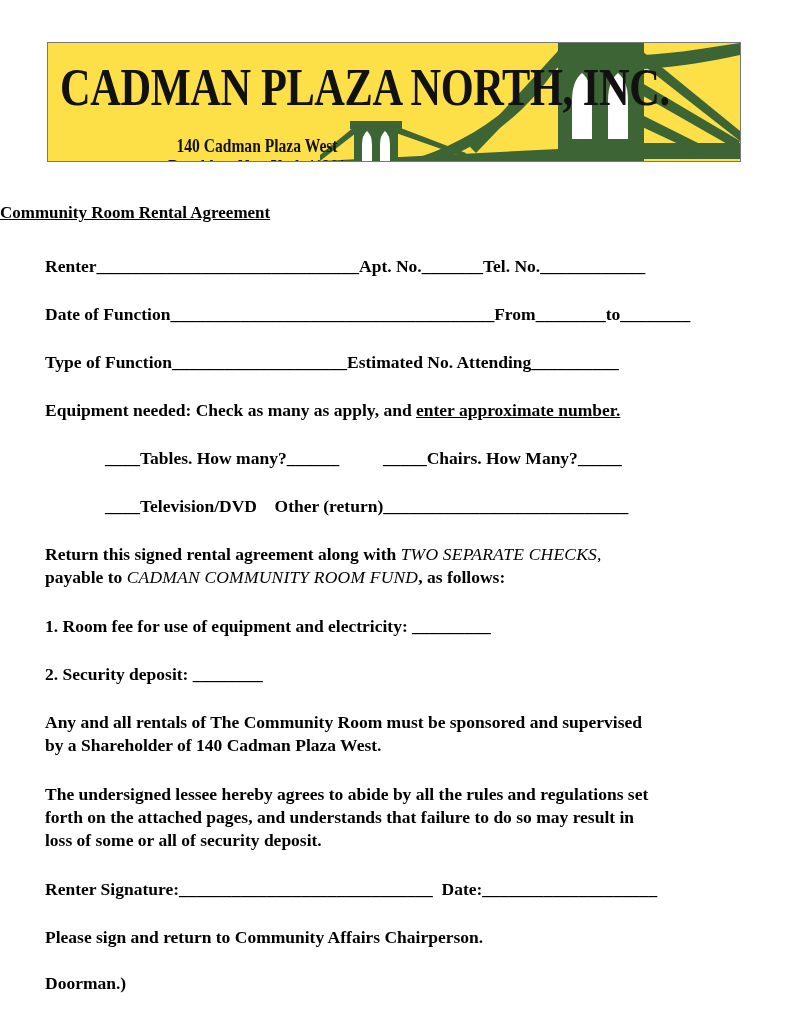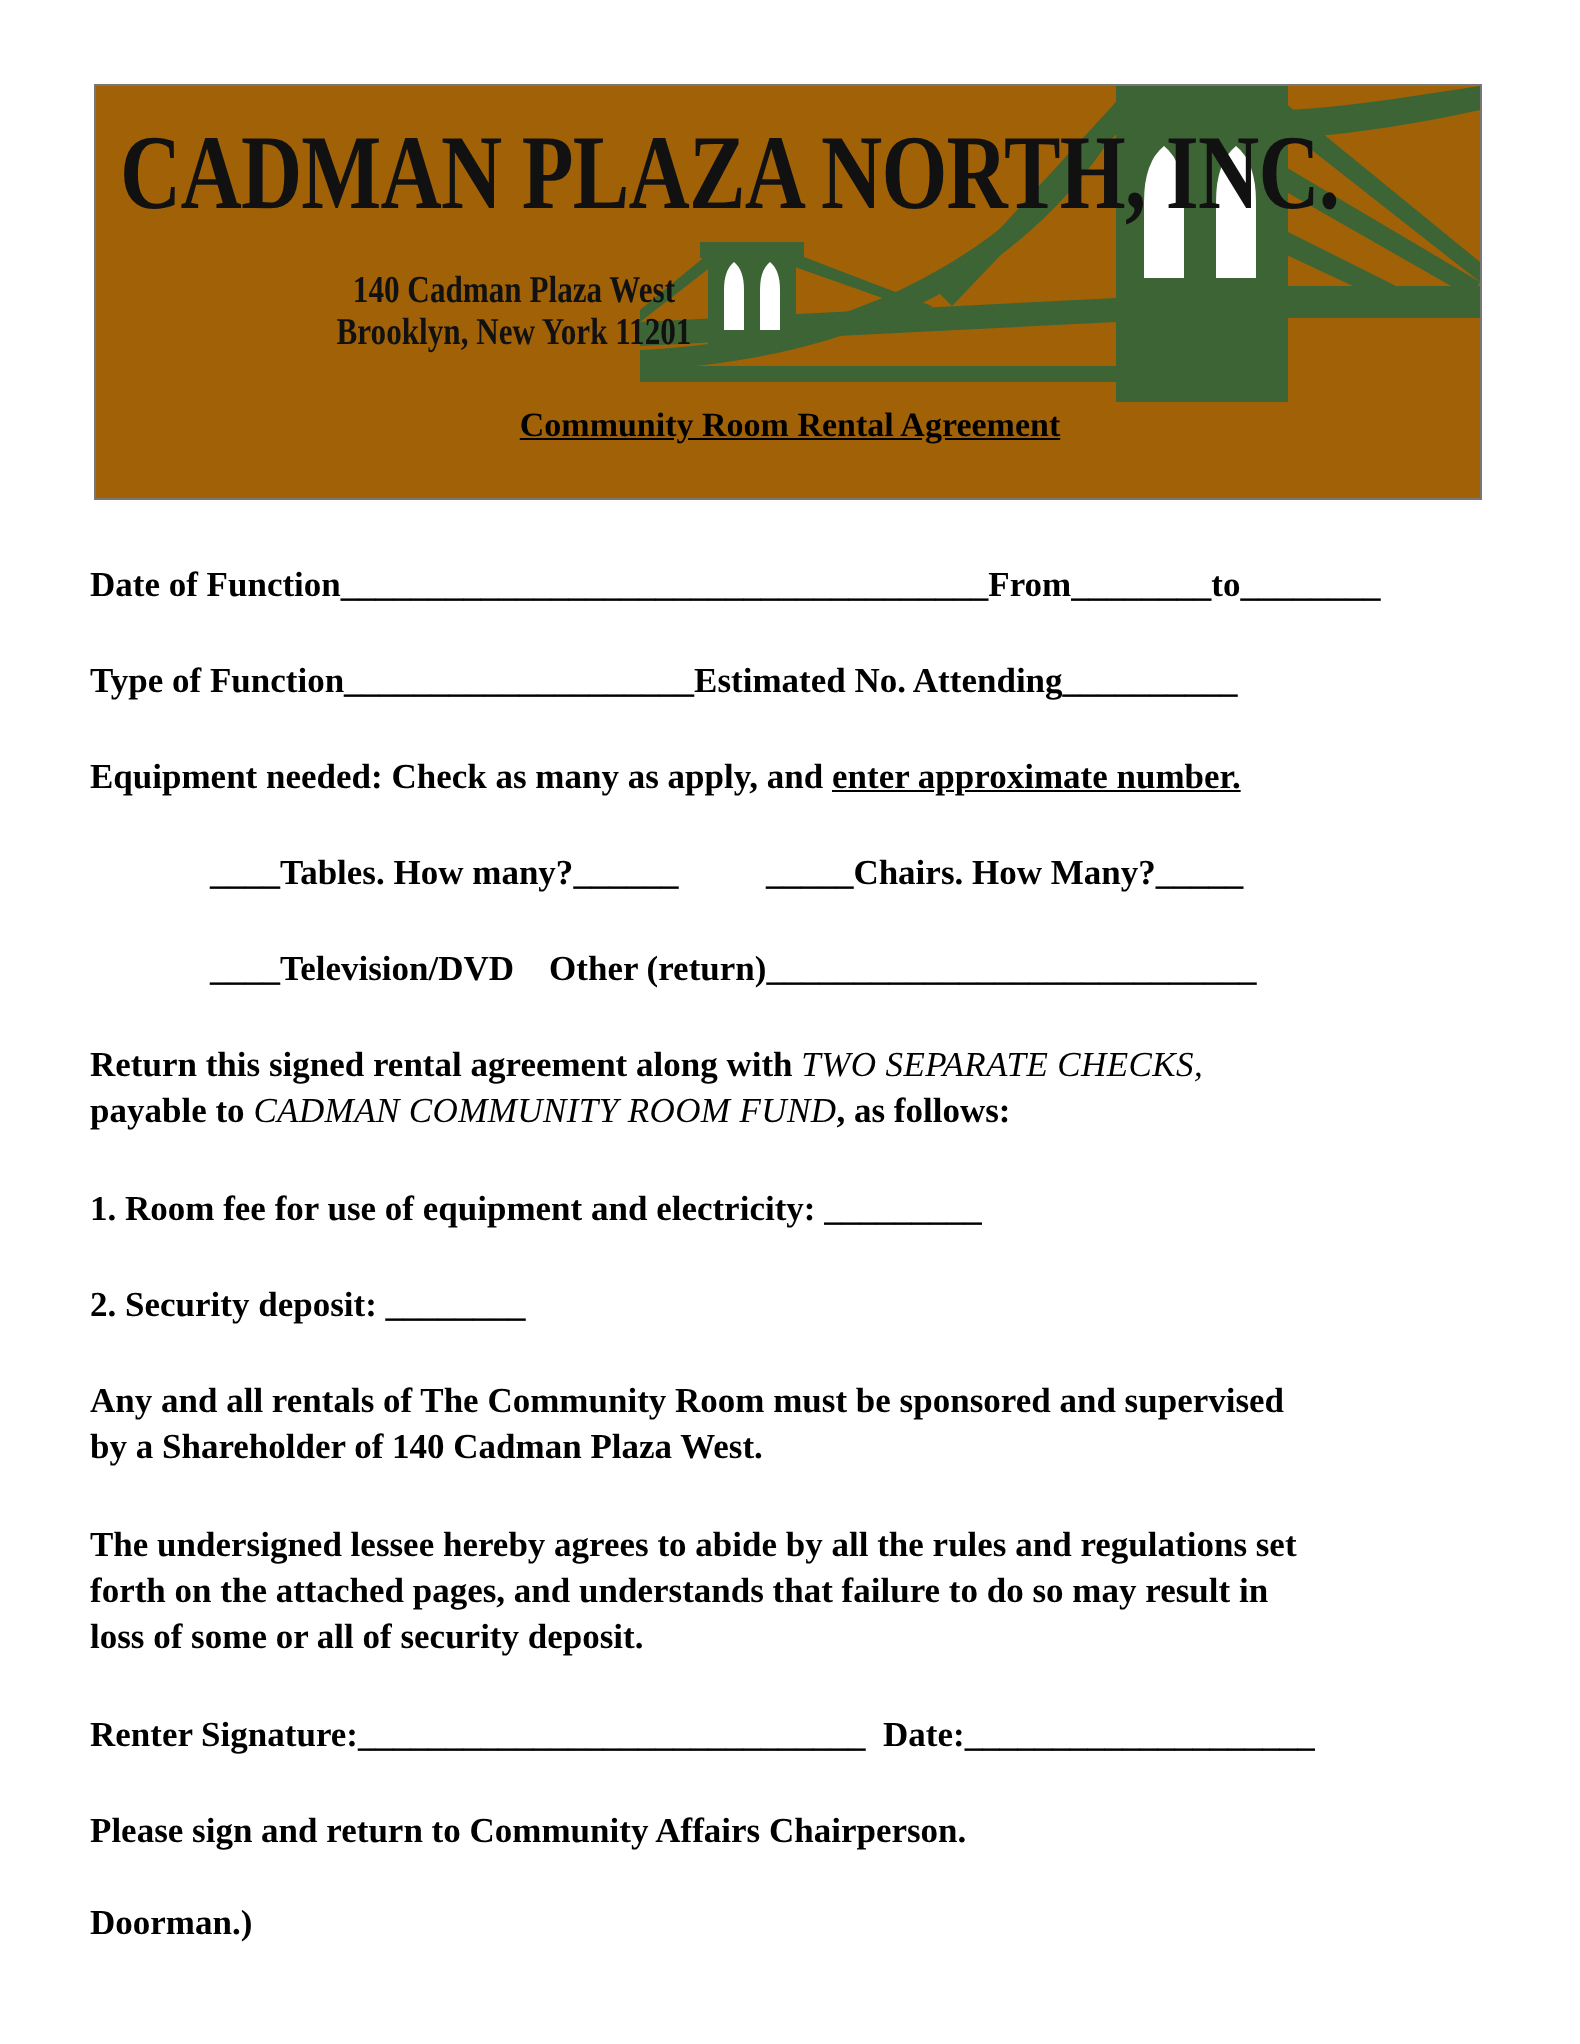--- a/index.html
+++ b/index.html
@@ -15,23 +15,23 @@
     color: #000000;
     overflow: hidden;
   }
 
   
   #letterhead {
     position: absolute;
     left: 47px;
     top: 42px;
     width: 694px;
-    height: 208px;
+    height: 120px;
     border: 1.5px solid #777777;
-    background: #a16207;
+    background: #fde047;
     box-sizing: border-box;
     overflow: hidden;
   }
   #letterhead-bridge {
     position: absolute;
     right: 0;
     top: 0;
     width: 420px;
     height: 158px;
     pointer-events: none;
@@ -66,21 +66,21 @@
     white-space: nowrap;
   }
   #company-address .addr-line { display: block; }
 
   
   #doc-title {
     position: absolute;
     left: 0;
     top: 203px;
     width: 790px;
-    text-align: center;
+    text-align: left;
     font-size: 17px;
     font-weight: bold;
   }
   #doc-title span {
     text-decoration: underline;
   }
 
   #form-body {
     position: absolute;
     left: 45px;
@@ -155,20 +155,21 @@
   <div id="company-address">
     <span class="addr-line">140 Cadman Plaza West</span>
     <span class="addr-line">Brooklyn, New York 11201</span>
   </div>
 </div>
 
 <div id="doc-title"><span>Community Room Rental Agreement</span></div>
 
 <div id="form-body">
 
+  <div class="line"><span>Renter</span><span>______________________________</span><span>Apt. No.</span><span>_______</span><span>Tel. No.</span><span>____________</span></div>
 
   <div class="gap-lg"></div>
 
   <div class="line"><span>Date of Function</span><span>_____________________________________</span><span>From</span><span>________</span><span>to</span><span>________</span></div>
 
   <div class="gap-lg"></div>
 
   <div class="line"><span>Type of Function</span><span>____________________</span><span>Estimated No. Attending</span><span>__________</span></div>
 
   <div class="gap-lg"></div>

